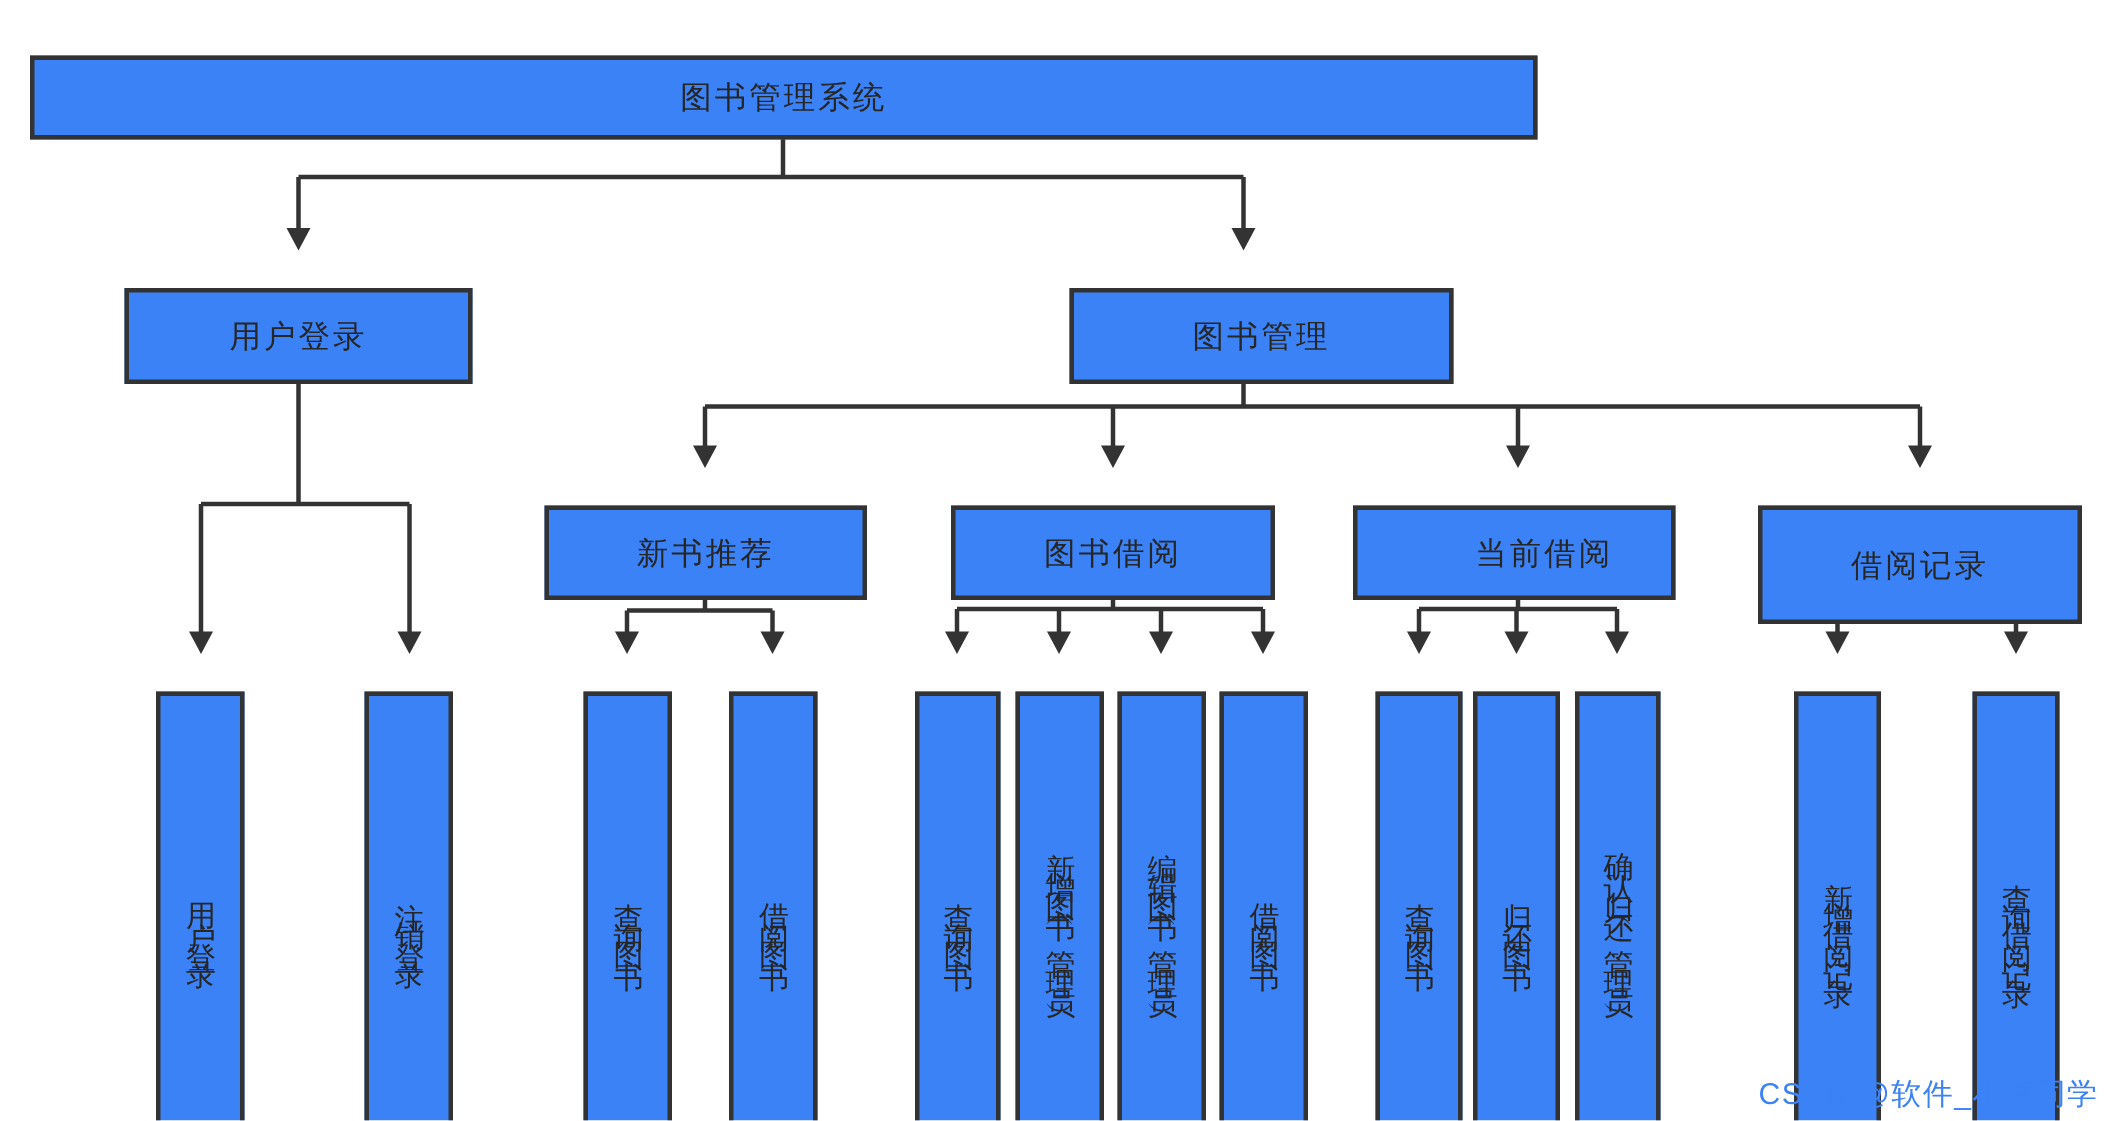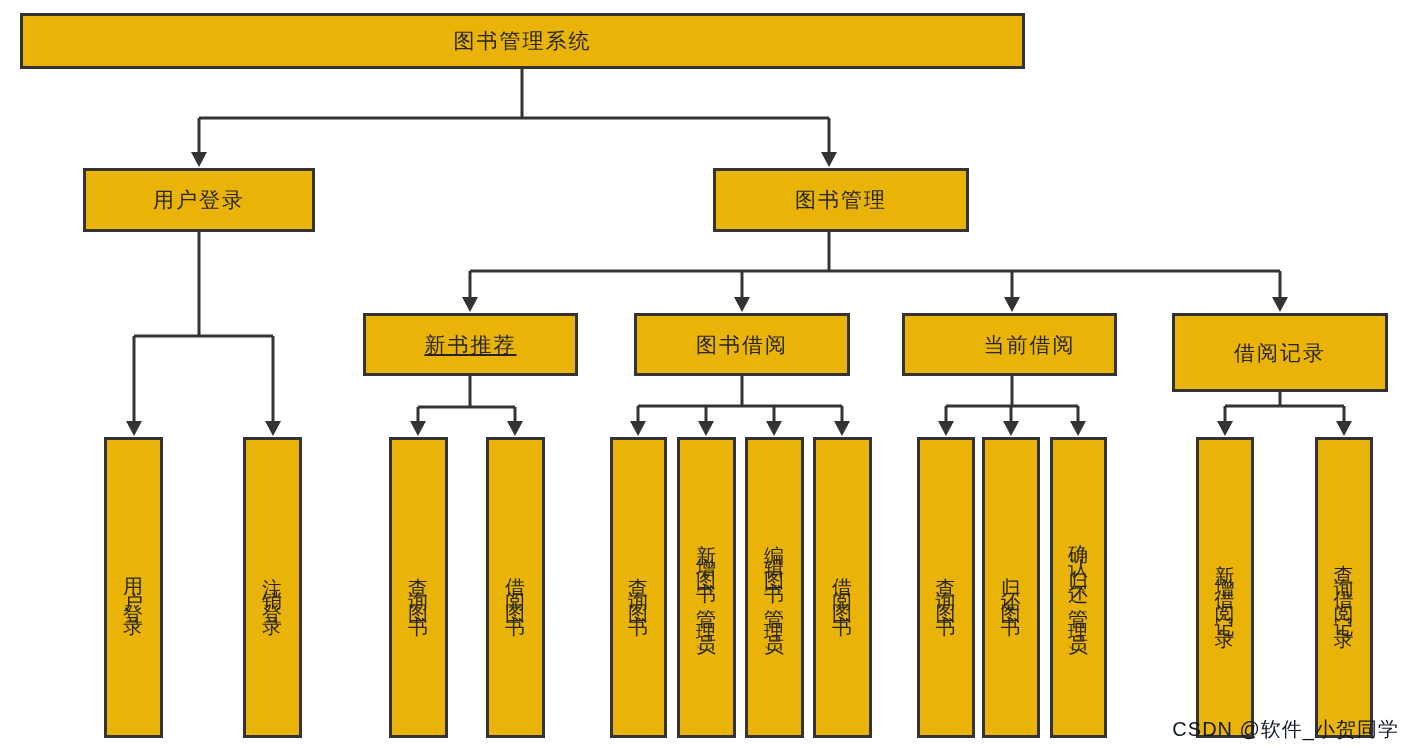--- a/index.html
+++ b/index.html
@@ -19,26 +19,27 @@
     position: absolute;
     left: 0; top: 0;
     width: 1405px;
     height: 747px;
     z-index: 1;
   }
   .node {
     position: absolute;
     box-sizing: border-box;
     border: 3px solid #333333;
-    background: #eab308;
+    background: #3b82f6;
     display: flex;
     align-items: center;
     justify-content: center;
     color: #262626;
     z-index: 2;
+    margin-top: 24px;
   }
   .node.h-label {
     font-size: 21px;
     letter-spacing: 2px;
     white-space: nowrap;
   }
   .node.leaf {
     top: 437px;
     height: 301px;
   }
@@ -49,21 +50,21 @@
     letter-spacing: 13px;
     line-height: 1;
     color: #262626;
     white-space: nowrap;
   }
   .watermark {
     position: absolute;
     right: 6px;
     bottom: 4px;
     font-size: 20px;
-    color: #0f172a;
+    color: #3b82f6;
     letter-spacing: 1px;
     z-index: 3;
     white-space: nowrap;
   }
 </style>
 </head>
 <body>
 
 <div class="stage">
 
@@ -137,21 +138,21 @@
     <span>图书管理系统</span>
   </div>
 
   <div class="node h-label" style="left:83px; top:168px; width:232px; height:64px;">
     <span>用户登录</span>
   </div>
   <div class="node h-label" style="left:713px; top:168px; width:256px; height:64px;">
     <span>图书管理</span>
   </div>
 
-  <div class="node h-label" style="left:363px; top:313px; width:215px; height:63px;text-decoration:underline;">
+  <div class="node h-label" style="left:363px; top:313px; width:215px; height:63px;">
     <span>新书推荐</span>
   </div>
   <div class="node h-label" style="left:634px; top:313px; width:216px; height:63px;">
     <span>图书借阅</span>
   </div>
   <div class="node h-label" style="left:902px; top:313px; width:215px; height:63px;padding-left:40px;">
     <span>当前借阅</span>
   </div>
   <div class="node h-label" style="left:1172px; top:313px; width:216px; height:79px;">
     <span>借阅记录</span>

